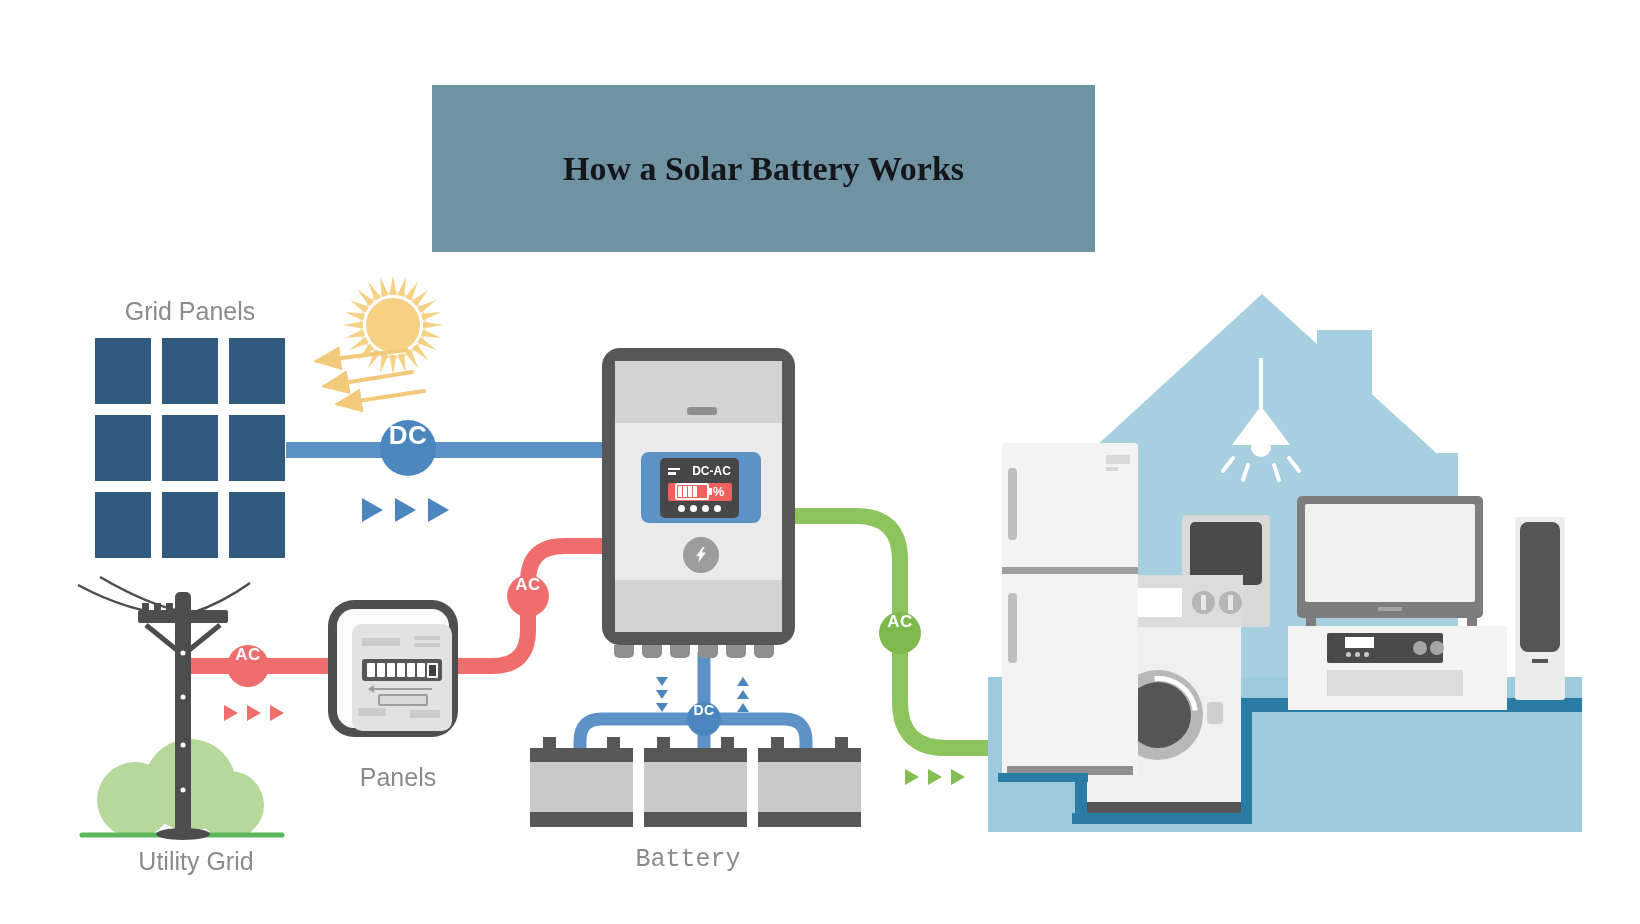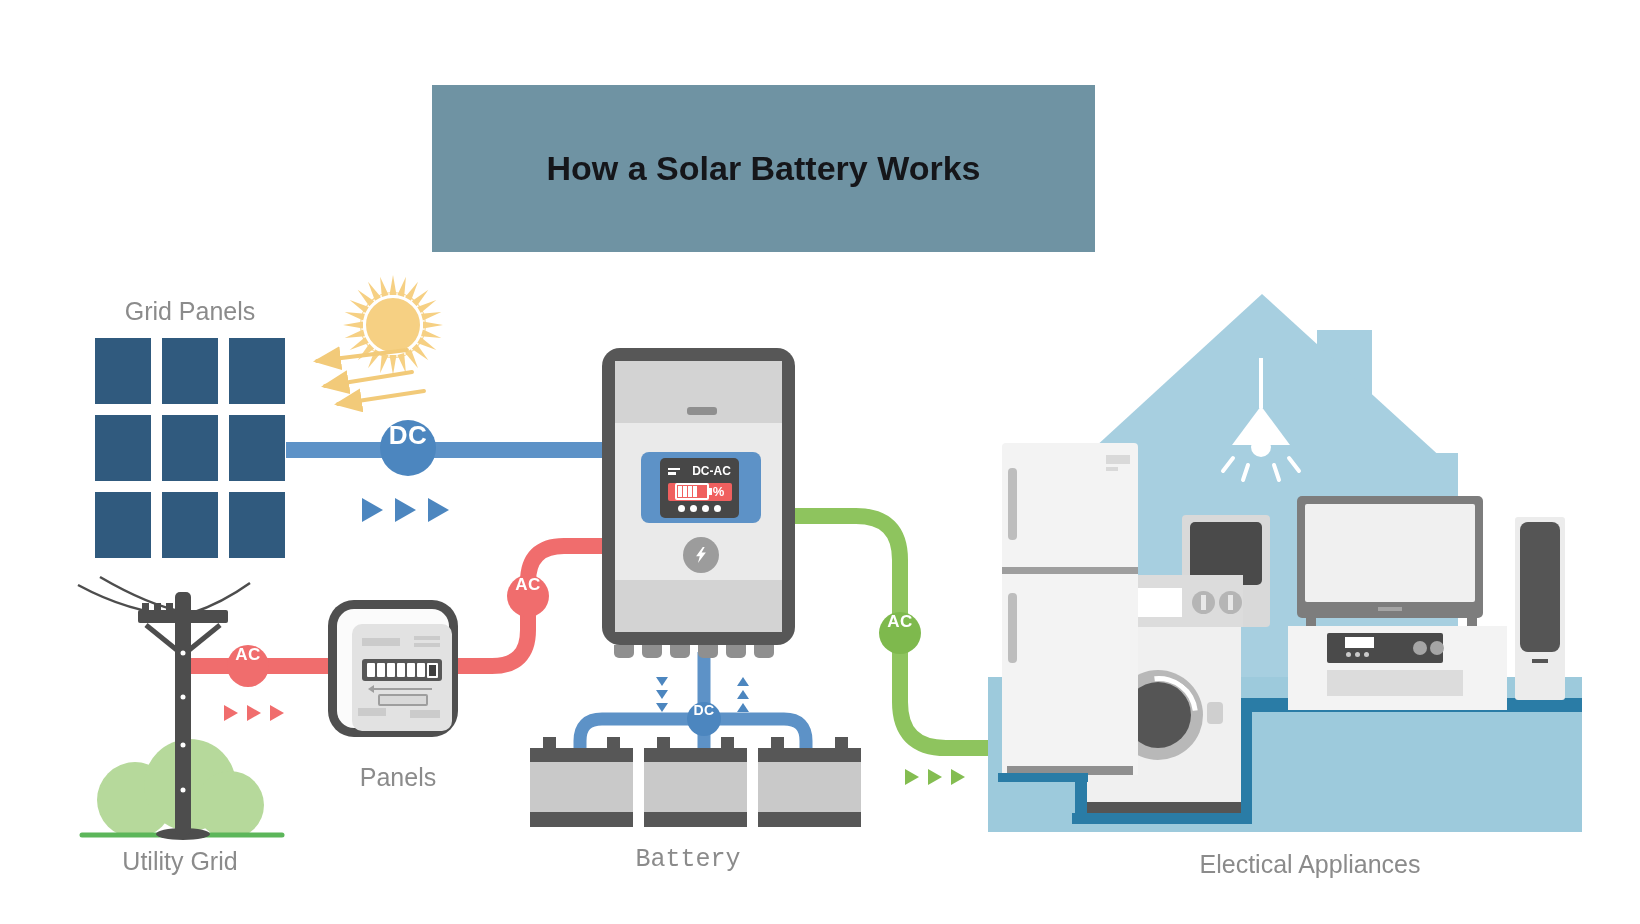--- a/index.html
+++ b/index.html
@@ -14,21 +14,21 @@
   .badge.green{background:#7eb94d;}
   .tri{position:absolute;width:0;height:0;}
   .tri.blue{border-top:12px solid transparent;border-bottom:12px solid transparent;border-left:21px solid #4c86bf;}
   .tri.red{border-top:8px solid transparent;border-bottom:8px solid transparent;border-left:14px solid #f06d6d;}
   .tri.green{border-top:8px solid transparent;border-bottom:8px solid transparent;border-left:14px solid #84bd51;}
   .mini-down{position:absolute;width:0;height:0;border-left:6px solid transparent;border-right:6px solid transparent;border-top:9px solid #4c86bf;}
   .mini-up{position:absolute;width:0;height:0;border-left:6px solid transparent;border-right:6px solid transparent;border-bottom:9px solid #4c86bf;}
   
   .banner{left:432px;top:85px;width:663px;height:167px;background:#6f93a3;
           display:flex;align-items:center;justify-content:center;}
-  .banner h1{margin:0;font-size:34px;font-weight:bold;color:#15161a;}
+  .banner h1{margin:0;font-size:34px;font-weight:bold;color:#15161a;font-family:Liberation Serif, serif;}
   
   .panel-grid{left:95px;top:338px;width:190px;height:220px;display:grid;
               grid-template-columns:repeat(3,1fr);grid-template-rows:repeat(3,1fr);gap:11px;}
   .pv-cell{background:#305a7e;}
   
   .ctl-frame{left:602px;top:348px;width:193px;height:297px;background:#575757;border-radius:18px;}
   .ctl-inner{position:absolute;left:13px;top:13px;width:167px;height:271px;background:#eaeaea;border-radius:7px;}
   .ctl-band{position:absolute;left:13px;width:167px;background:#d3d3d3;}
   .ctl-slot{left:687px;top:407px;width:30px;height:8px;background:#8f8f8f;border-radius:3px;}
   .ctl-display{left:641px;top:452px;width:120px;height:71px;background:#5d92c7;border-radius:8px;}
@@ -281,21 +281,21 @@
     <path d="M12 280 H212" stroke="#5cb65a" stroke-width="5" stroke-linecap="round"></path>
     <ellipse cx="113" cy="279" rx="27" ry="6" fill="#4d4d4d"></ellipse>
     <rect x="105" y="37" width="16" height="243" rx="5" fill="#4d4d4d"></rect>
     <g fill="#ffffff">
       <circle cx="113" cy="98" r="2.5"></circle>
         <circle cx="113" cy="142" r="2.5"></circle>
       <circle cx="113" cy="190" r="2.5"></circle>
         <circle cx="113" cy="235" r="2.5"></circle>
     </g>
   </svg>
-  <div class="lbl" style="left:80px;top:847px;width:200px;">Utility Grid</div>
+  <div class="lbl" style="left:96px;top:847px;width:200px;">Utility Grid</div>
 
   <div class="badge blue" style="left:687px;top:702px;width:34px;height:34px;font-size:14px;">
     <span>DC</span>
   </div>
   <div class="mini-down" style="left:656px;top:677px;"></div>
   <div class="mini-down" style="left:656px;top:690px;"></div>
   <div class="mini-down" style="left:656px;top:703px;"></div>
   <div class="mini-up" style="left:737px;top:677px;"></div>
   <div class="mini-up" style="left:737px;top:690px;"></div>
   <div class="mini-up" style="left:737px;top:703px;"></div>
@@ -400,15 +400,14 @@
   </div>
   <div class="abs tv">
     <div class="tv-screen"></div>
     <div class="tv-dash"></div>
   </div>
   <div class="abs spk-right">
     <div class="panel"></div>
     <div class="dash"></div>
   </div>
 
-  <div class="lbl" style="left:1110px;top:850px;width:400px;">Electical Appliances</div>
 
 </div>
 
 </body></html>

